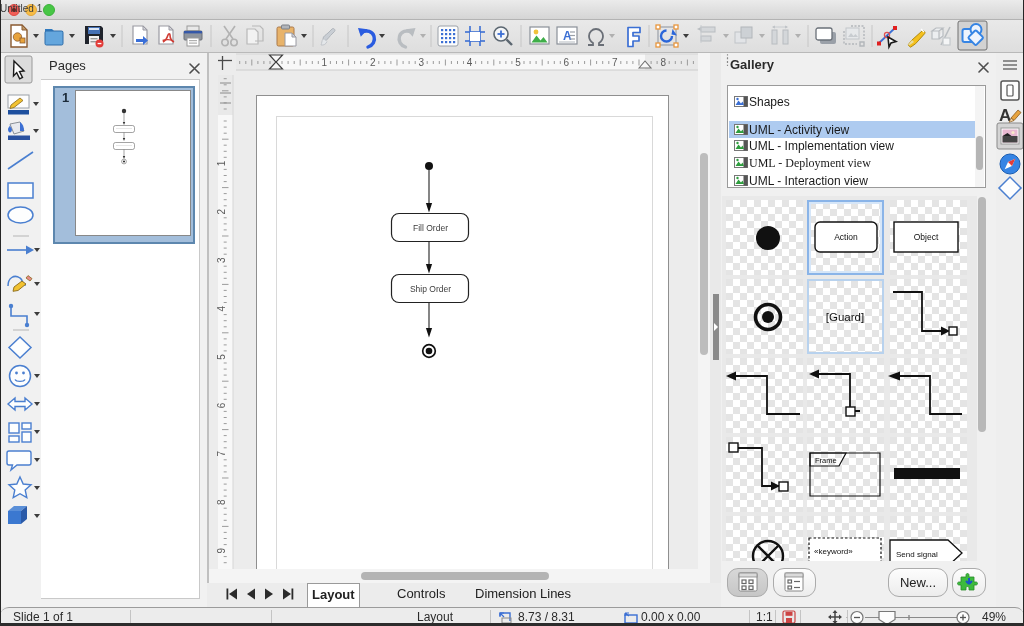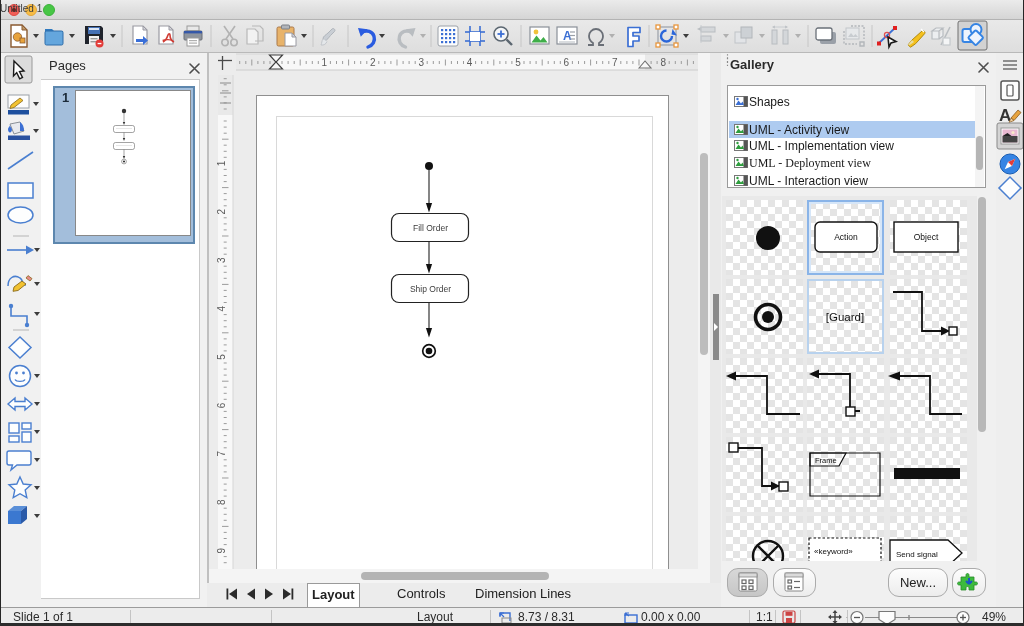--- a/index.html
+++ b/index.html
@@ -51,21 +51,21 @@
 #galscrollthumb{left:1px;top:1px;width:8px;height:235px;background:#b8b8b8;border-radius:4px;}
 .gbtn{position:absolute;top:515px;height:29px;border:1px solid #ababab;background:linear-gradient(#fdfdfd,#ececec);border-radius:11px;}
 #newbtn{left:167px;width:60px;font-size:13px;color:#222;text-align:center;line-height:27px;}
 
 #sidetabs{left:996px;top:53px;width:28px;height:554px;background:#eeeeee;}
 
 #tabbar{left:207px;top:583px;width:514px;height:24px;background:#ececec;}
 .tab{position:absolute;top:0px;height:28px;font-size:13px;color:#222;padding:3px 4px;}
 #tab-layout{left:100px;background:#fff;border:1px solid #9a9a9a;border-bottom:2px solid #222;font-weight:bold;}
 
-#statusbar{left:0;top:607px;width:1024px;height:19px;background:#ececec;border-top:1px solid #9b9b9b;font-size:12px;color:#2b2b2b;}
+#statusbar{left:0;top:607px;width:1024px;height:19px;background:#ececec;border-top:1px solid #9b9b9b;font-size:12px;color:#2b2b2b;border-radius:9px;}
 .sbsep{position:absolute;top:2px;width:1px;height:15px;background:#c4c4c4;}
 .sbtxt{position:absolute;top:2px;}
 </style></head><body>
 <div id="app">
  <div class="abs" id="titlebar">
   <div class="tl" style="left:8px;background:#f25e57;border:1px solid #dd4a43;"></div>
   <div class="tl" style="left:25px;background:#f8bd45;border:1px solid #e2a63a;"></div>
   <div class="tl" style="left:43px;background:#47c645;border:1px solid #3bb13a;"></div>
   <div style="position:absolute;left:12px;top:8px;width:4px;height:4px;border-radius:50%;background:#6d1f19;"></div>
   <div id="title">Untitled 1</div>

